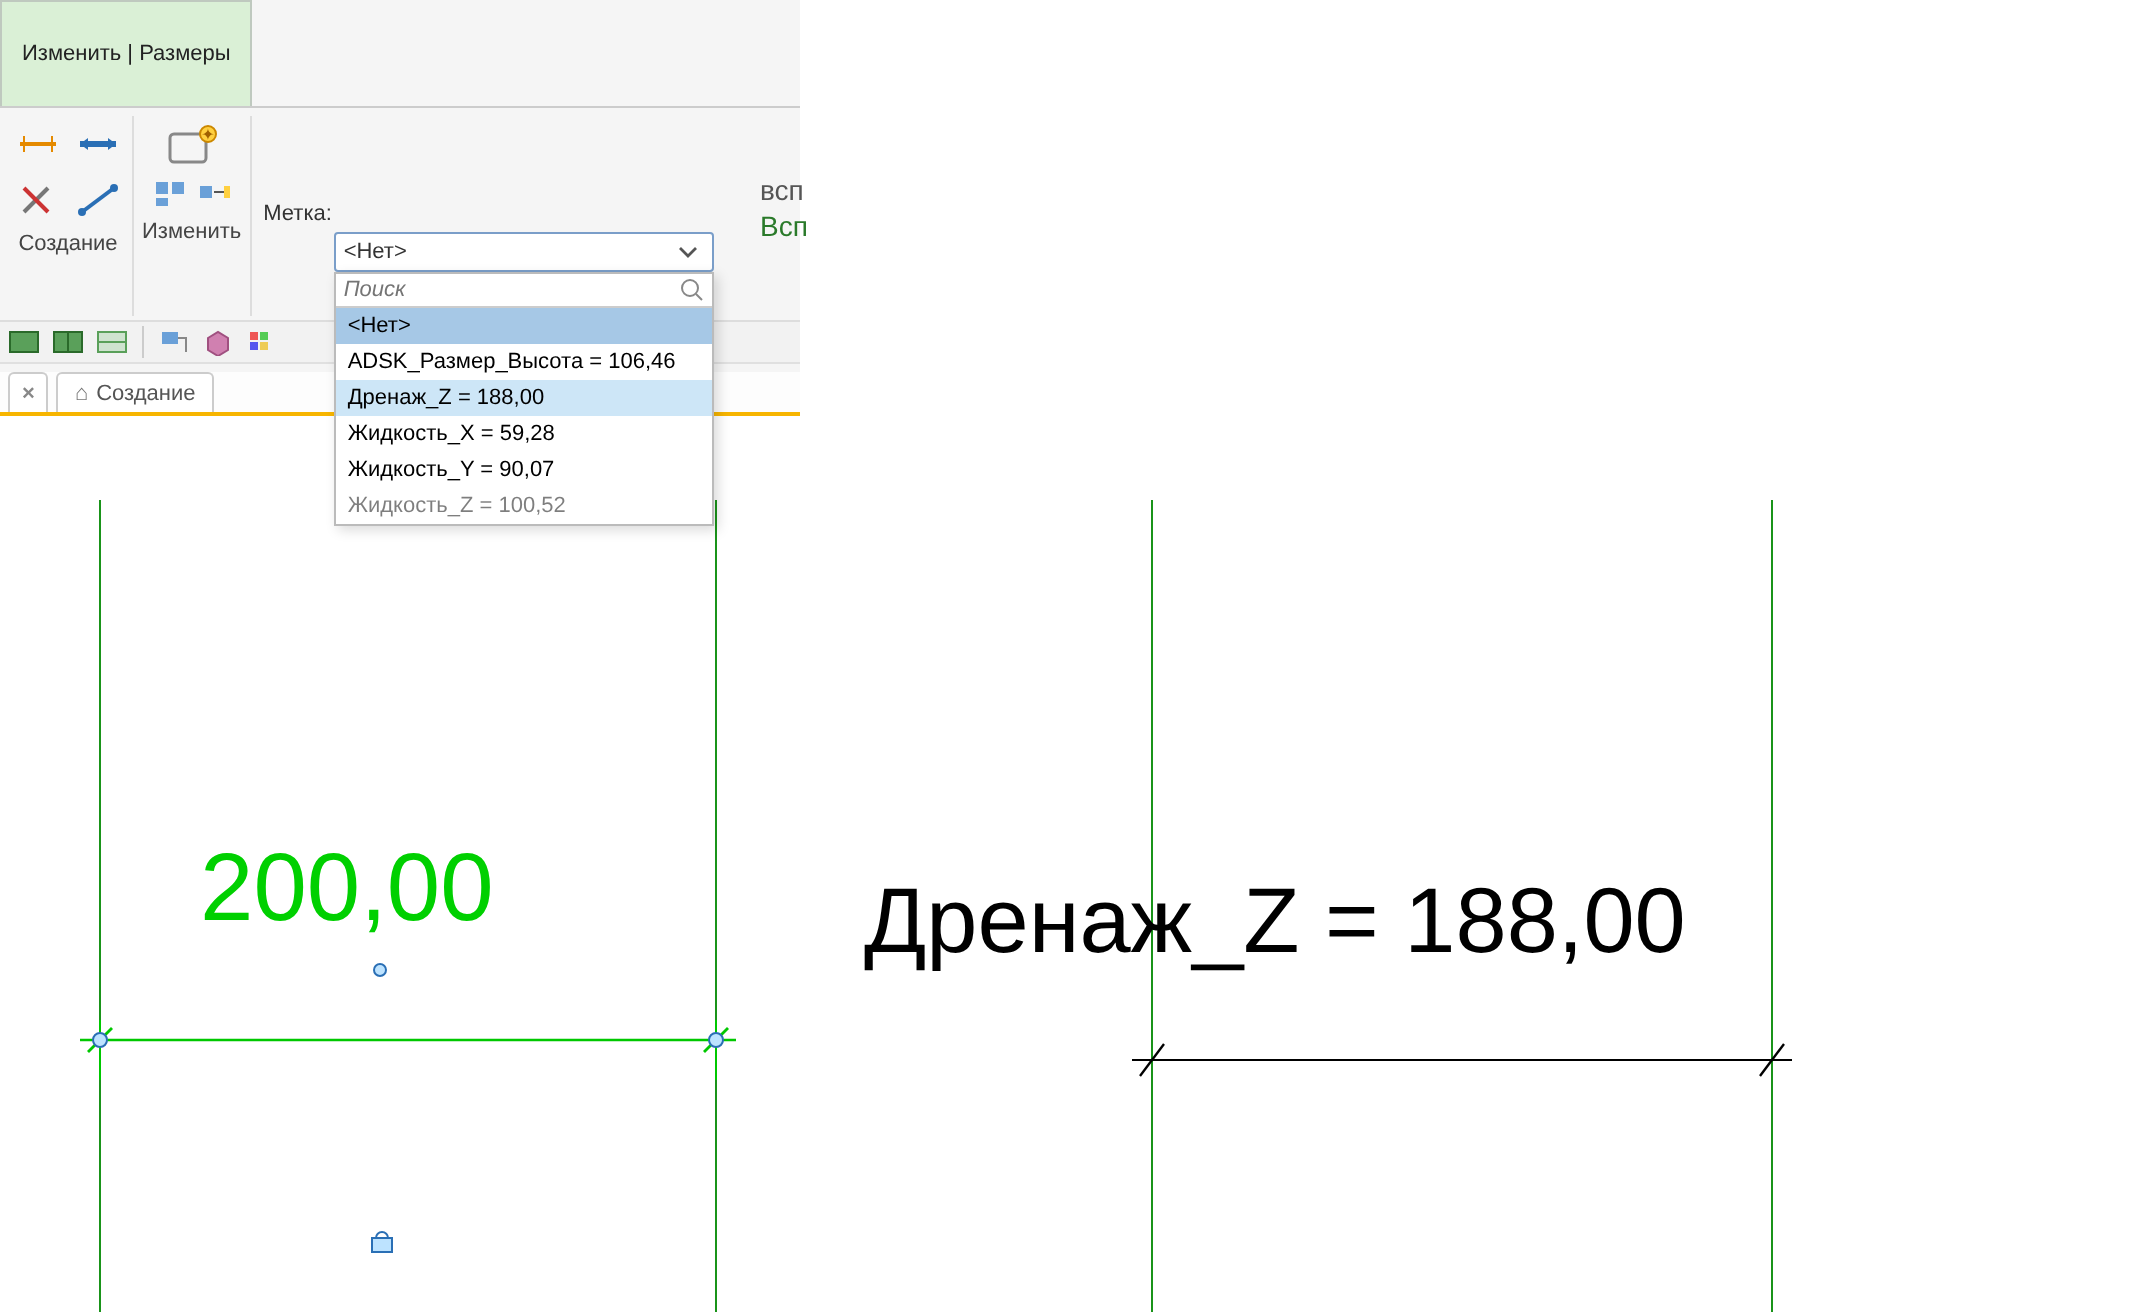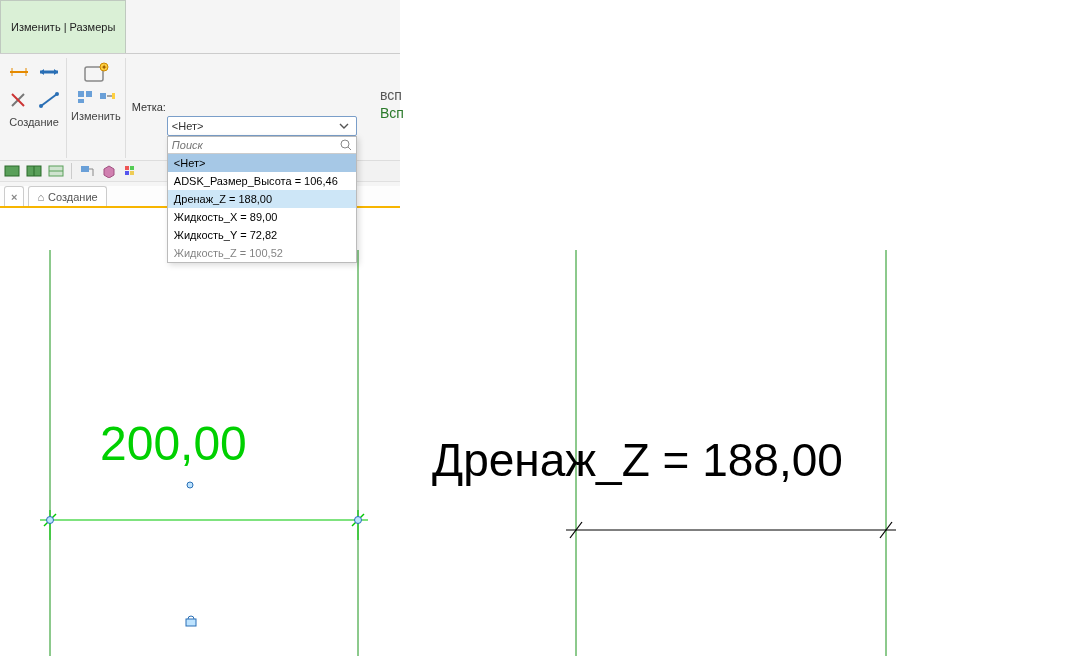--- a/index.html
+++ b/index.html
@@ -296,22 +296,22 @@
                 <svg width="12" height="12">
                     <circle cx="5" cy="5" r="4" stroke="#888" fill="none"></circle>
                     <line x1="8" y1="8" x2="11" y2="11" stroke="#888"></line>
                   </svg>
               </span>
             </div>
             <div class="dd-list">
               <div class="dd-item hover">&lt;Нет&gt;</div>
               <div class="dd-item">ADSK_Размер_Высота = 106,46</div>
               <div class="dd-item sel">Дренаж_Z = 188,00</div>
-              <div class="dd-item">Жидкость_X = 89,00</div>
-              <div class="dd-item">Жидкость_Y = 72,82</div>
+              <div class="dd-item">Жидкость_X = 59,28</div>
+              <div class="dd-item">Жидкость_Y = 90,07</div>
               <div class="dd-item" style="opacity:.5;">Жидкость_Z = 100,52</div>
             </div>
           </div>
         </div>
         <div class="extra-icon">
           <svg width="16" height="16">
               <rect x="2" y="3" width="10" height="10" fill="none" stroke="#b88a30"></rect>
               <path d="M6 13 L13 6 L11 4 L4 11 Z" fill="#ffe07a" stroke="#b88a30"></path>
             </svg>
         </div>

